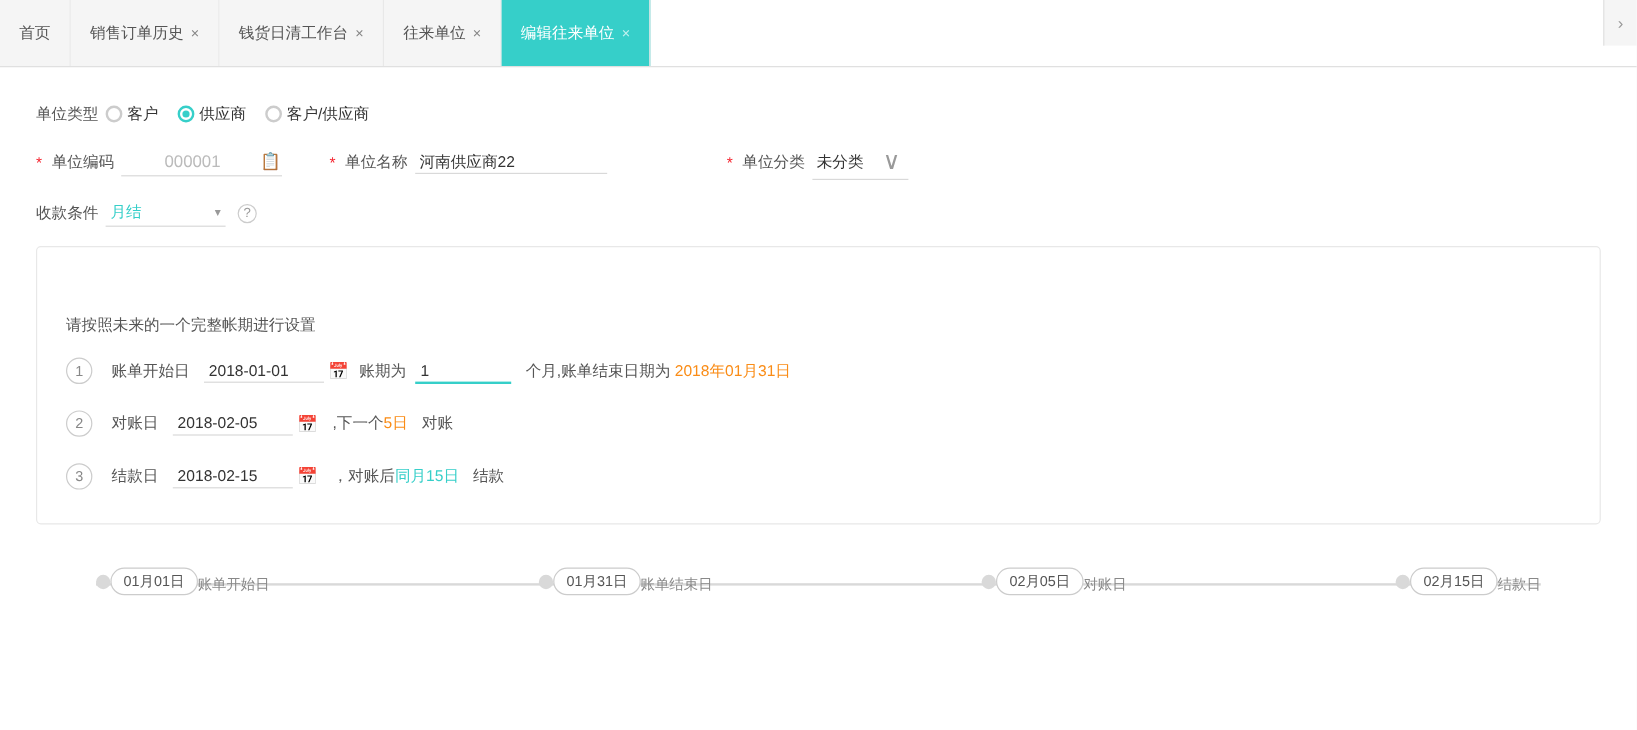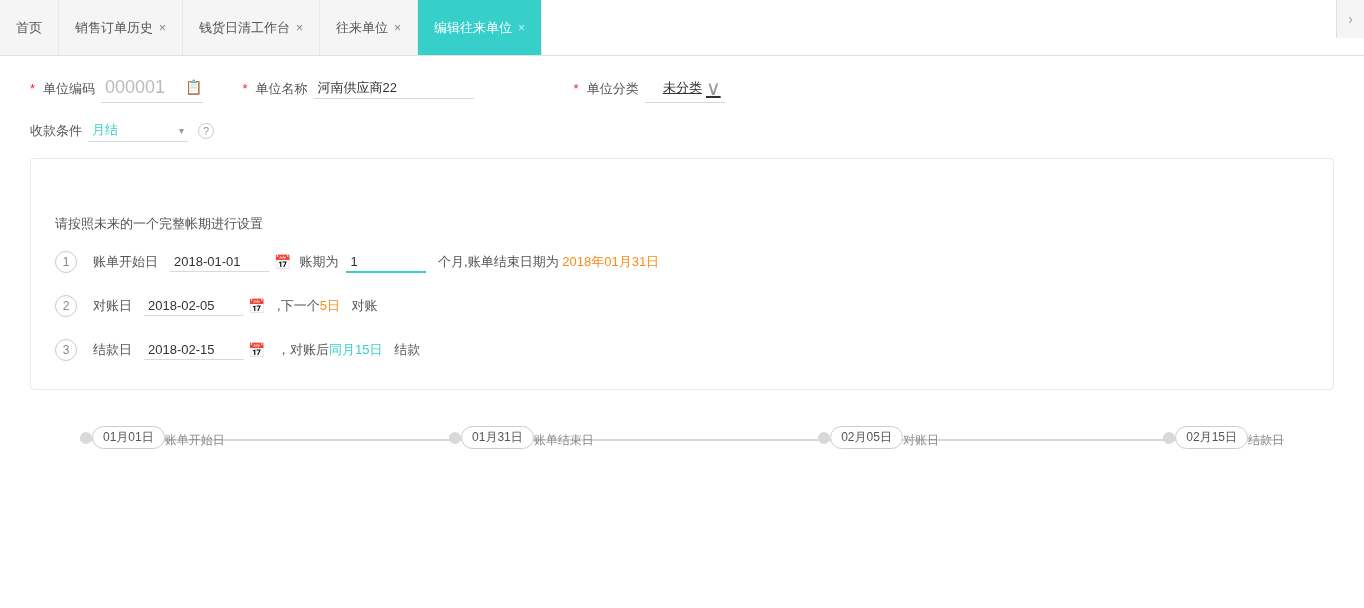--- a/index.html
+++ b/index.html
@@ -125,24 +125,25 @@
     
     .input-with-icon {
       display: flex;
       align-items: center;
       border-bottom: 1px solid #d9d9d9;
       padding-bottom: 2px;
     }
     .input-with-icon input {
       border: none;
       outline: none;
-      font-size: 18px;
+      font-size: 14px;
       color: #bbb;
       background: transparent;
       width: 80px;
+      margin-left: 32px;
     }
     .input-icon {
       color: #36cfc9;
       font-size: 14px;
       margin-left: 4px;
       cursor: pointer;
     }
 
     
     .select-field {
@@ -165,23 +166,22 @@
     }
 
     
     .category-select {
       display: flex;
       align-items: center;
       border-bottom: 1px solid #d9d9d9;
       min-width: 80px;
       padding: 2px 4px;
       cursor: pointer;
-      justify-content: flex-end;
-      gap: 4px;
-      text-decoration: underline;
+      justify-content: flex-start;
+      gap: 16px;
     }
 
     
     .help-icon {
       width: 16px;
       height: 16px;
       border: 1px solid #ccc;
       border-radius: 50%;
       display: inline-flex;
       align-items: center;
@@ -364,20 +364,39 @@
     <span>编辑往来单位</span>
     <span class="close-x">×</span>
   </div>
   <div class="tab-bar-arrow">
     <span style="font-size:14px;color:#999;">›</span>
   </div>
 </div>
 
 <div class="main-content">
 
+  <div class="form-row" style="margin-top:12px;">
+    <div class="form-group">
+      <span class="form-label">单位类型</span>
+      <div class="radio-group">
+        <label class="radio-item">
+          <div class="radio-circle"></div>
+          <span>客户</span>
+        </label>
+        <label class="radio-item">
+          <div class="radio-circle checked"></div>
+          <span>供应商</span>
+        </label>
+        <label class="radio-item">
+          <div class="radio-circle"></div>
+          <span>客户/供应商</span>
+        </label>
+      </div>
+    </div>
+  </div>
 
   <div class="form-row">
 
     <div class="form-group">
       <span class="required-star">*</span>
       <span class="form-label">单位编码</span>
       <div class="input-with-icon">
         <input type="text" class="form-control" style="border: none; width: 80px; color: rgb(187, 187, 187);" value="000001">
         <span class="input-icon">📋</span>
       </div>

